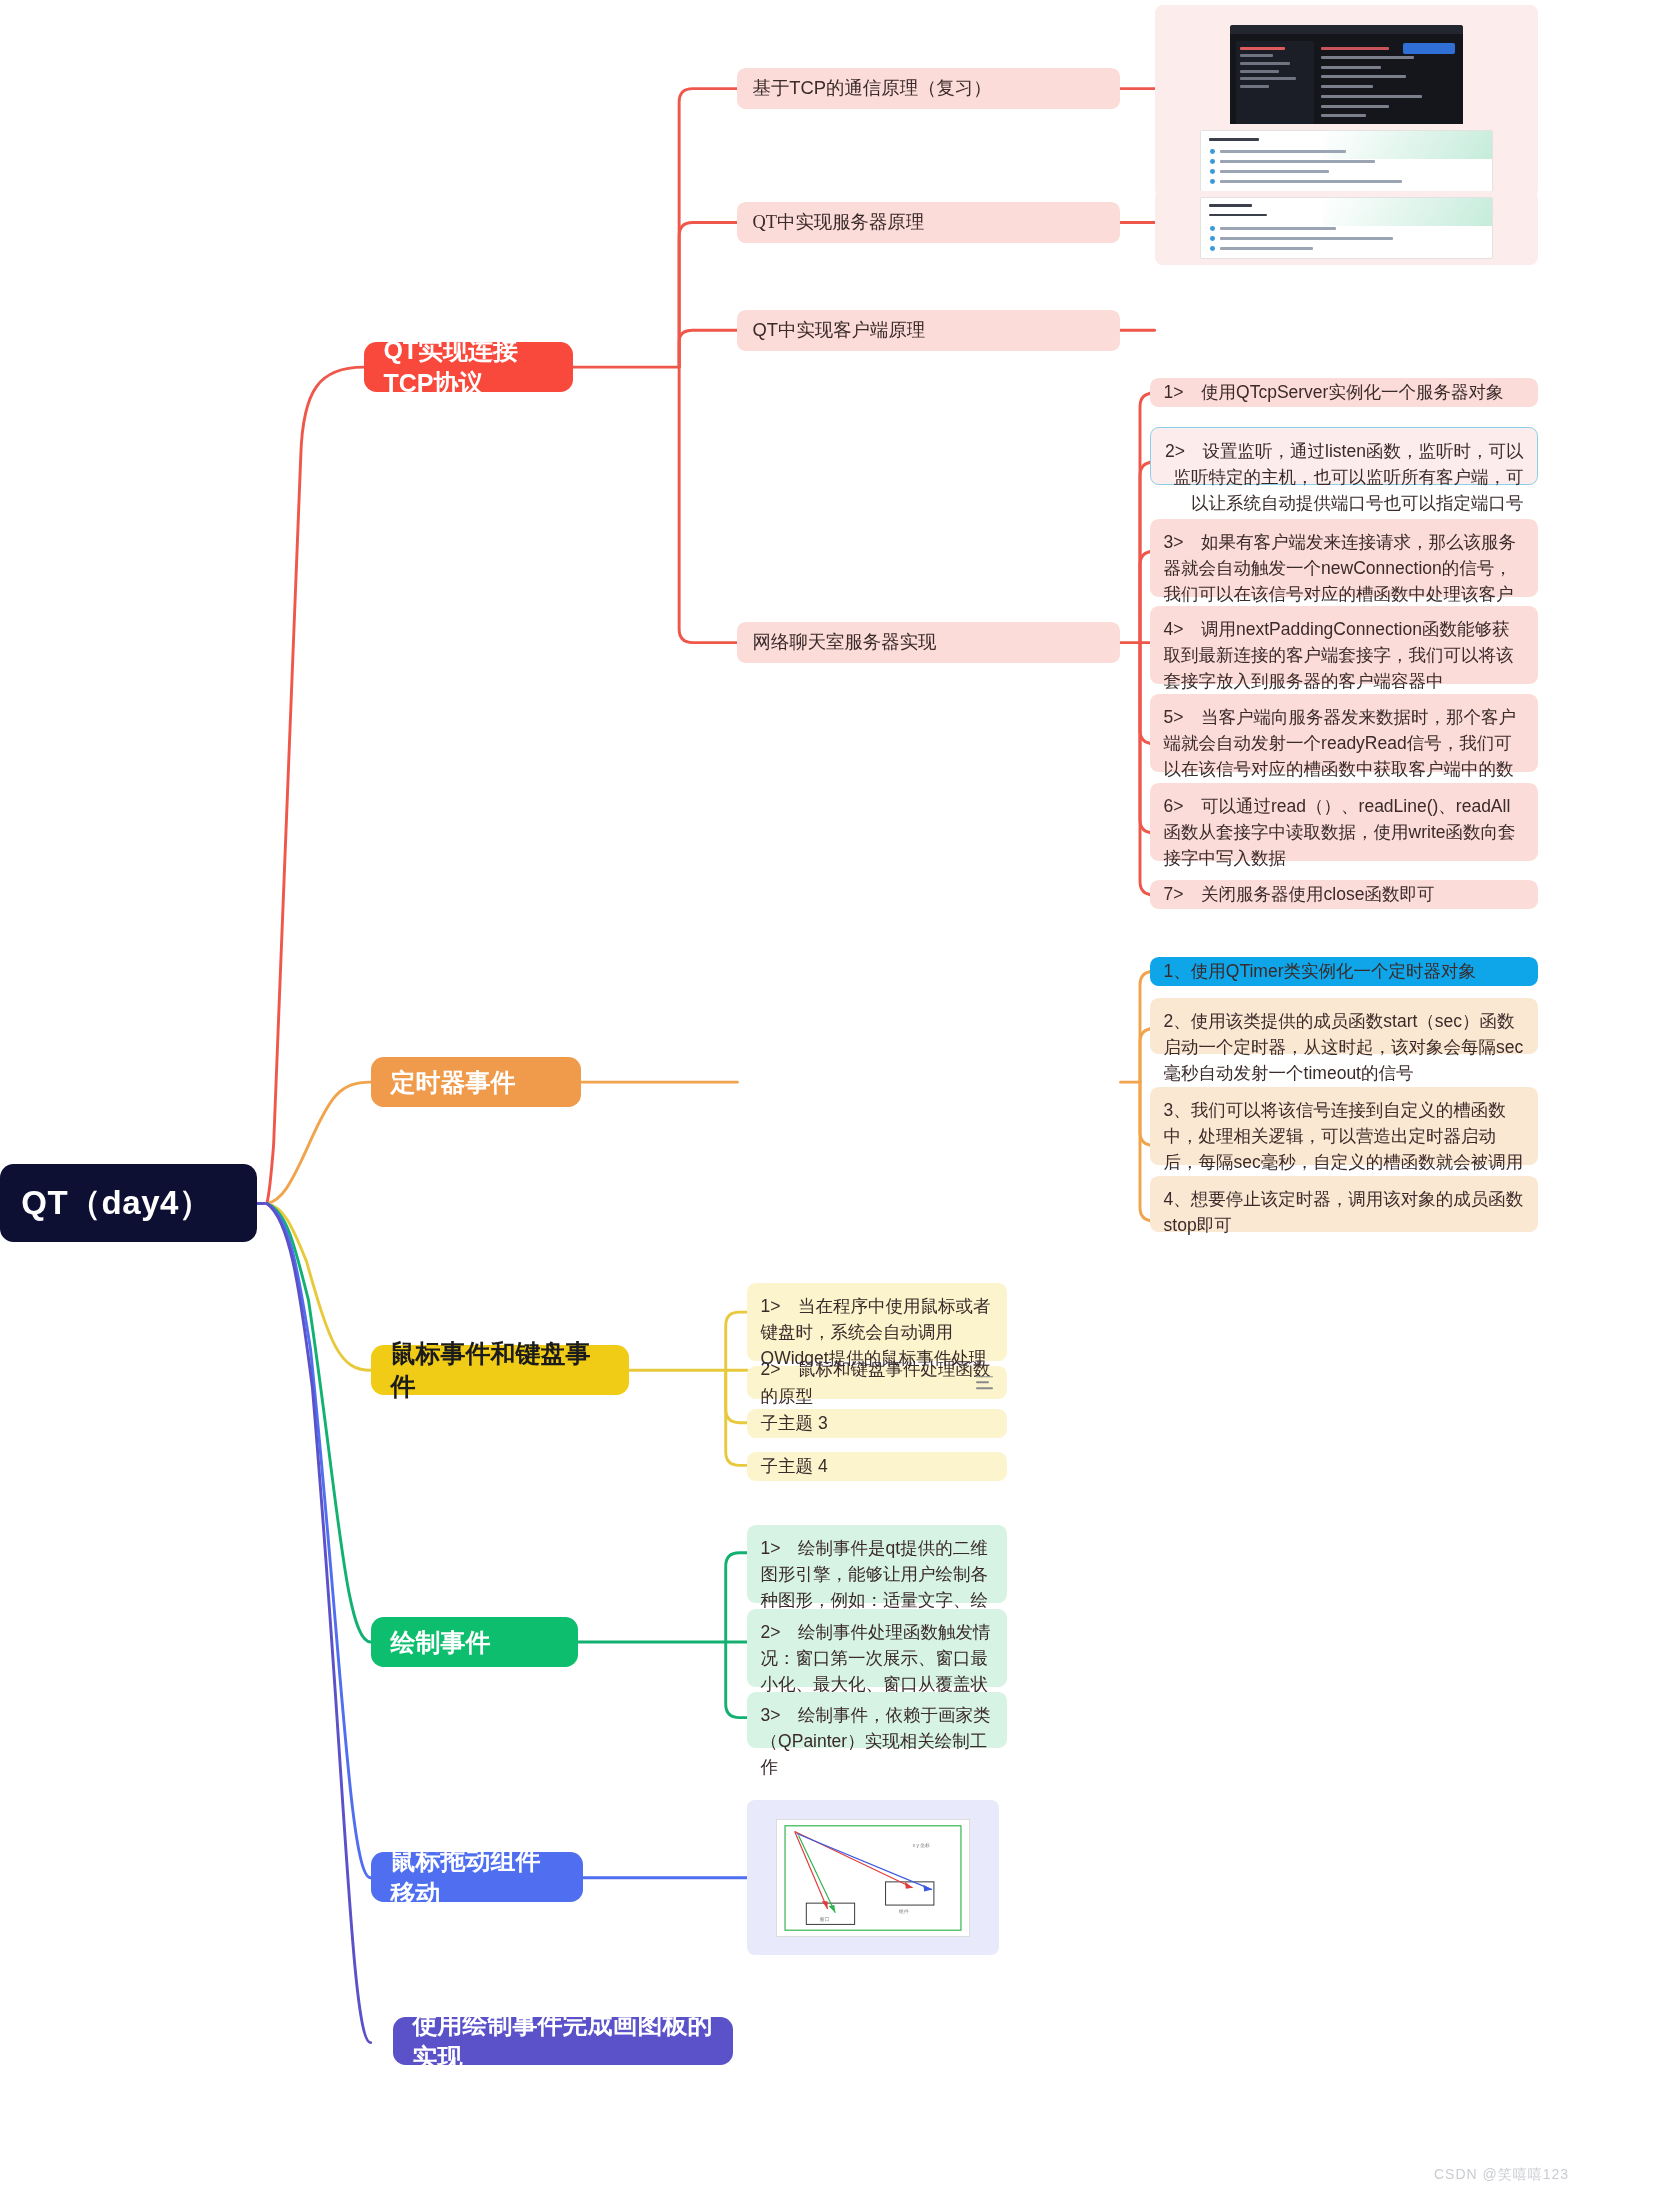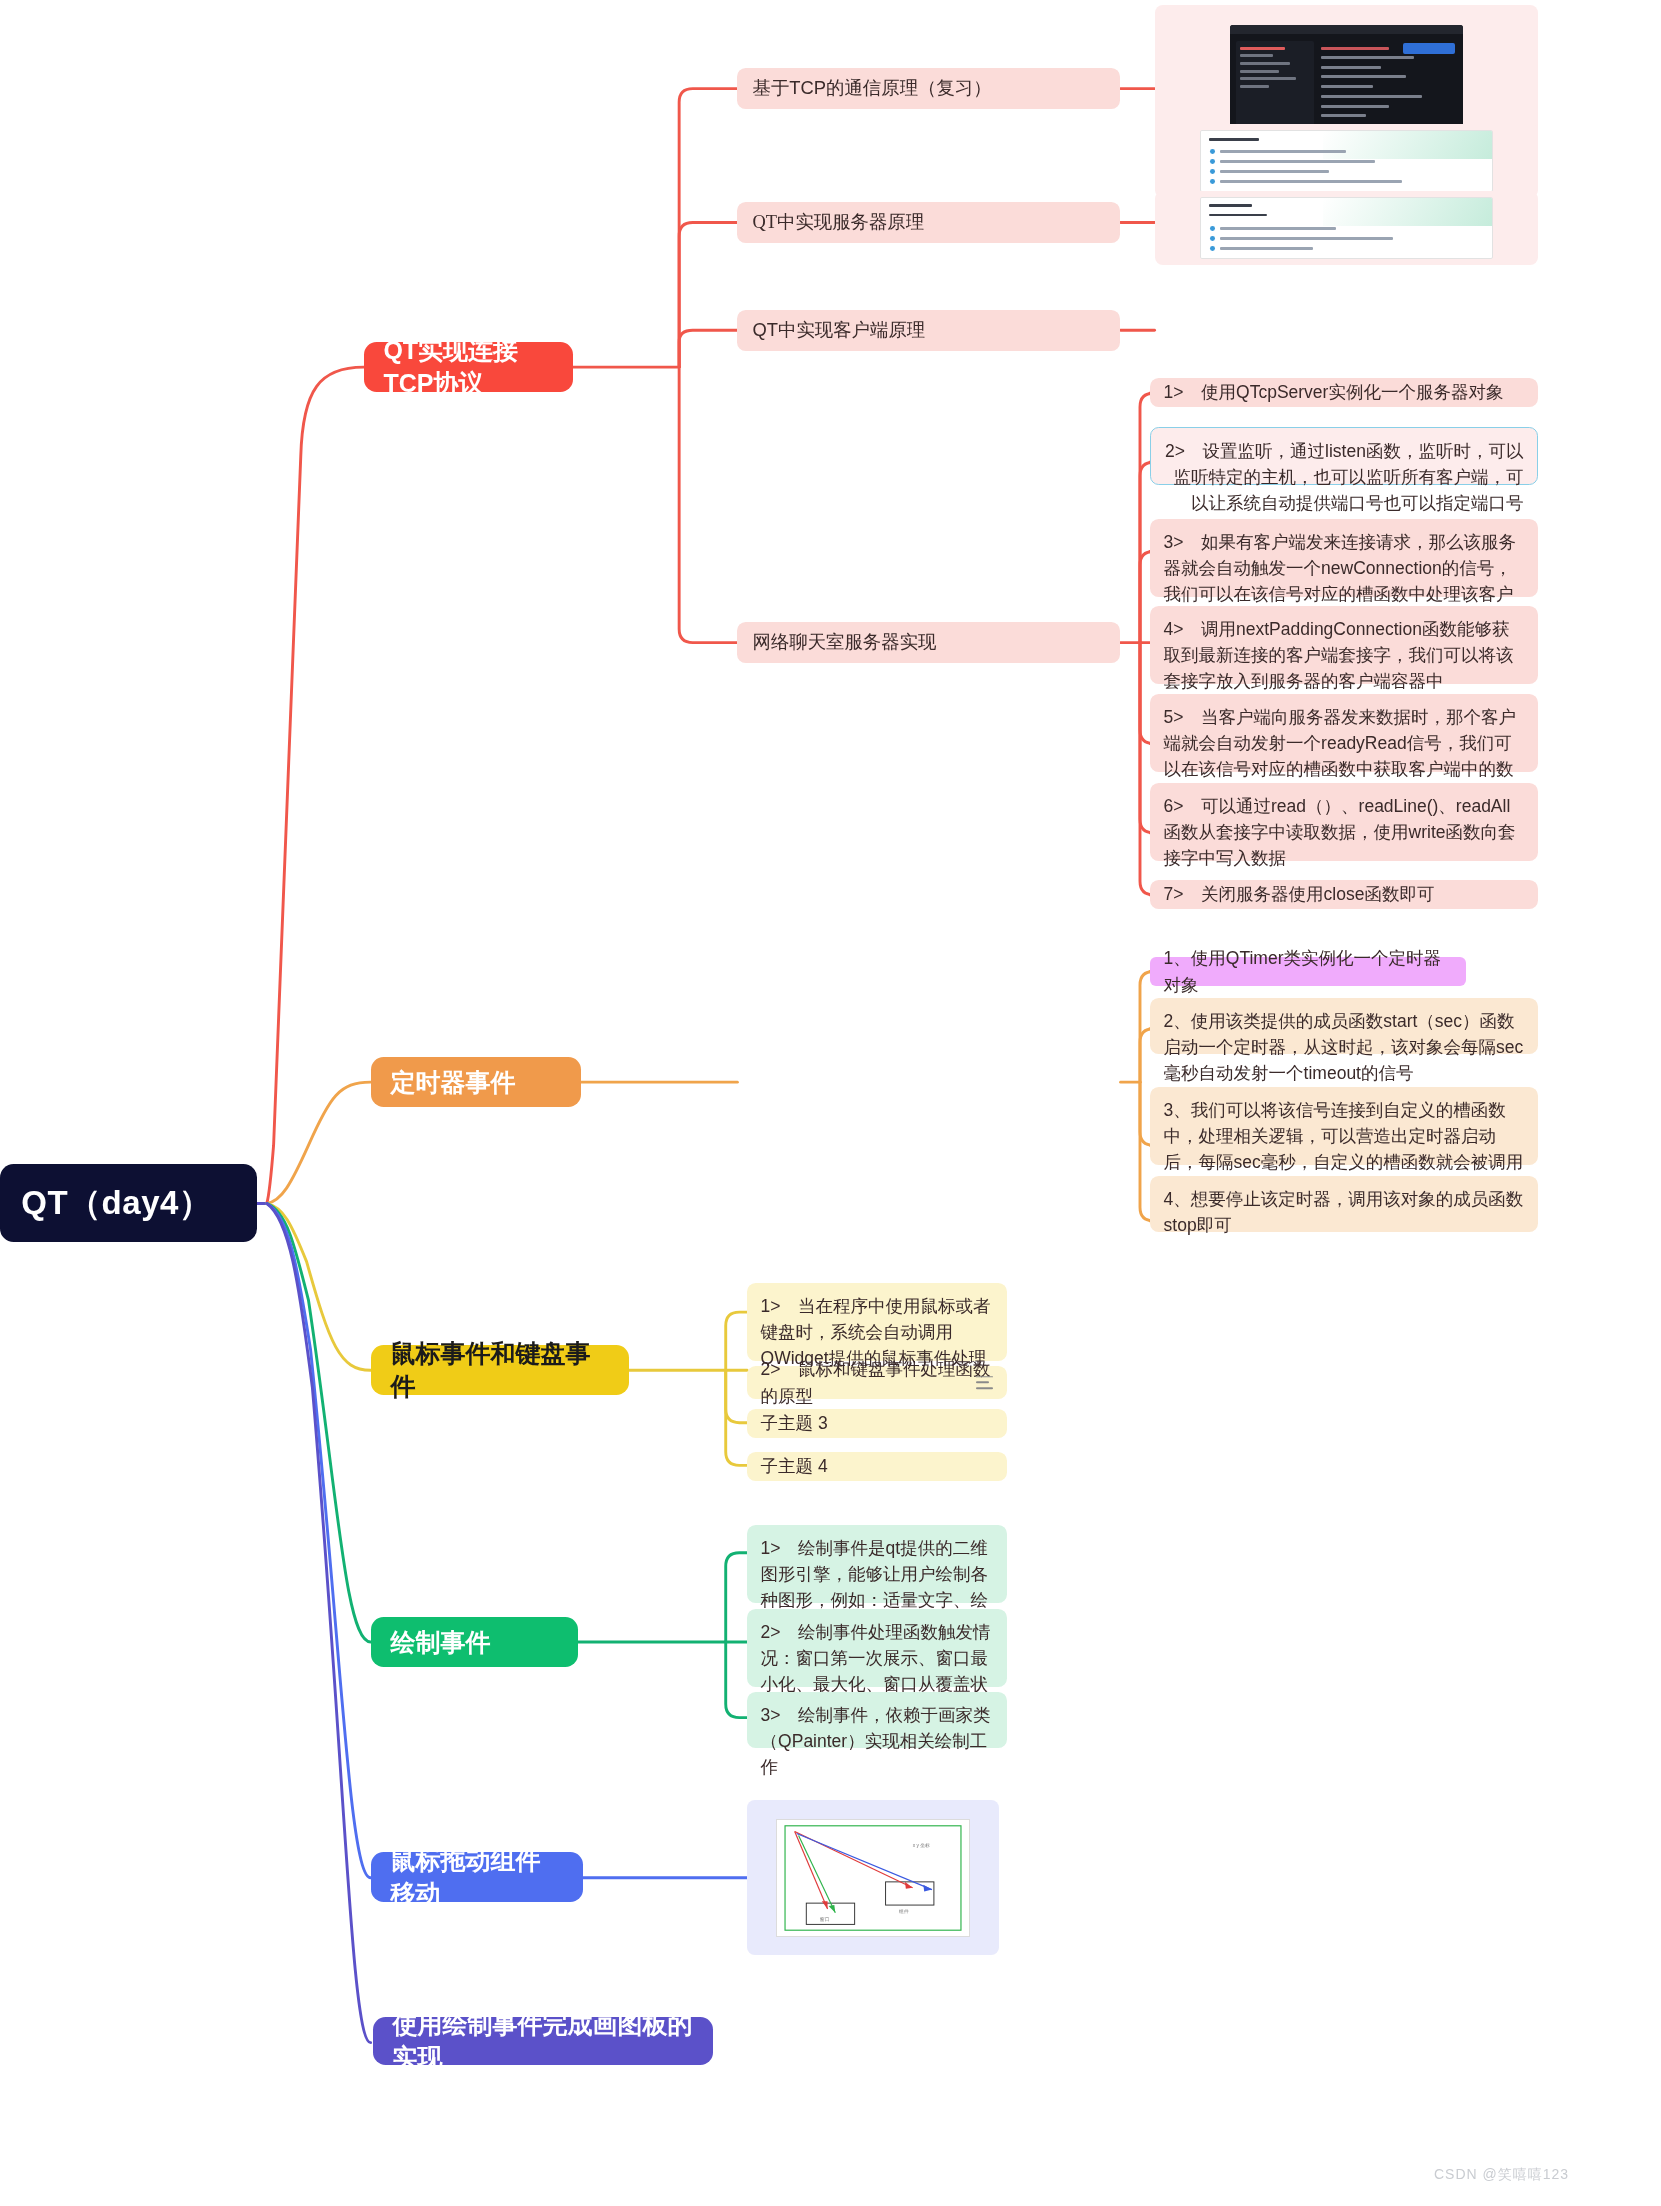--- a/index.html
+++ b/index.html
@@ -199,21 +199,21 @@
 
   <div class="node leaf one" style="left:1150px;top:880px;width:388px;height:29px;background:#fbdcd9;">
     <span class="txt">7&gt;　关闭服务器使用close函数即可</span>
   </div>
 
   <div class="node branch" style="left:371px;top:1057px;width:210px;height:50px;background:#f09a4b;">
     <span class="txt">定时器事件</span>
   </div>
 
 
-  <div class="node leaf one" style="left:1150px;top:957px;width:316px;height:29px;background:#f0abfc;border-radius:6px;">
+  <div class="node leaf one" style="left:1150px;top:957px;width:388px;height:29px;background:#0ea5e9;">
     <span class="txt">1、使用QTimer类实例化一个定时器对象</span>
   </div>
 
   <div class="node leaf" style="left:1150px;top:998px;width:388px;height:56px;background:#fbe8d2;">
     <span class="txt">2、使用该类提供的成员函数start（sec）函数启动一个定时器，从这时起，该对象会每隔sec毫秒自动发射一个timeout的信号</span>
   </div>
 
   <div class="node leaf" style="left:1150px;top:1087px;width:388px;height:78px;background:#fbe8d2;">
     <span class="txt">3、我们可以将该信号连接到自定义的槽函数中，处理相关逻辑，可以营造出定时器启动后，每隔sec毫秒，自定义的槽函数就会被调用</span>
   </div>
@@ -260,21 +260,21 @@
   </div>
 
   <div class="node leaf" style="left:747px;top:1692px;width:260px;height:56px;background:#d6f3e4;">
     <span class="txt">3&gt;　绘制事件，依赖于画家类（QPainter）实现相关绘制工作</span>
   </div>
 
   <div class="node branch" style="left:371px;top:1852px;width:212px;height:50px;background:#4f6ef0;">
     <span class="txt">鼠标拖动组件移动</span>
   </div>
 
-  <div class="node branch" style="left:373px;top:2017px;width:340px;height:48px;background:#5b51c9;">
+  <div class="node branch" style="left:393px;top:2017px;width:340px;height:48px;background:#5b51c9;">
     <span class="txt">使用绘制事件完成画图板的实现</span>
   </div>
 
   <div class="thumb ide" style="left:1155px;top:4.9px;width:383px;height:167px;">
     <div class="inner" style="display:flex;align-items:center;justify-content:center;">
       <div class="win" style="width:233px;height:126px;">
         <div class="topbar"></div>
         <div style="position:absolute;left:5.8px;top:15.5px;width:78px;height:105px;background:#1b1e26;border-radius:1.9px;"></div>
         <div class="codeline" style="left:9.7px;top:21.3px;width:45px;background:#e05c5c;"></div>
         <div class="codeline" style="left:9.7px;top:29px;width:33px;background:#6f7480;"></div>

